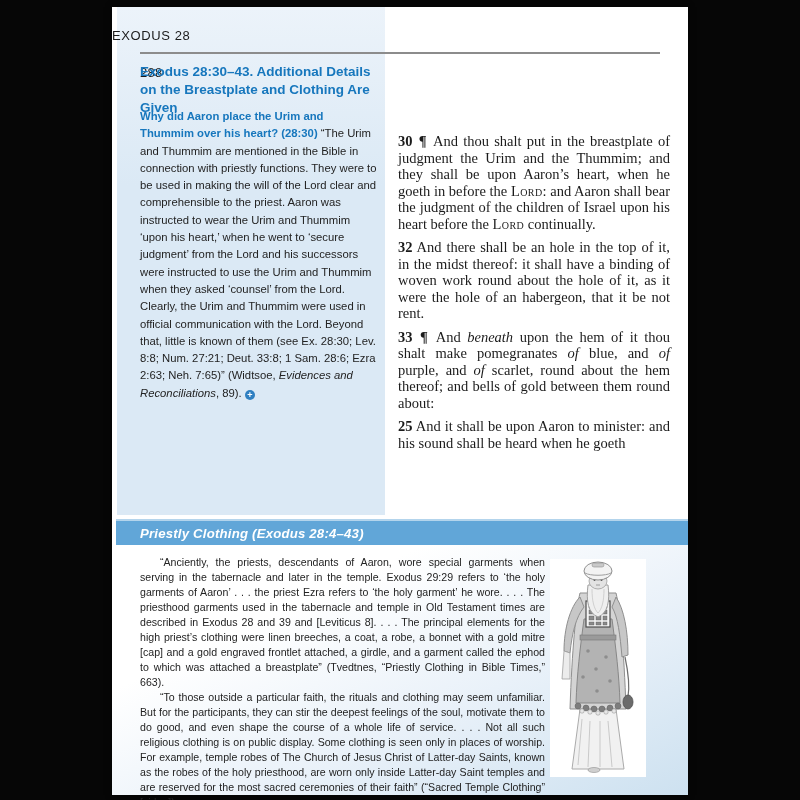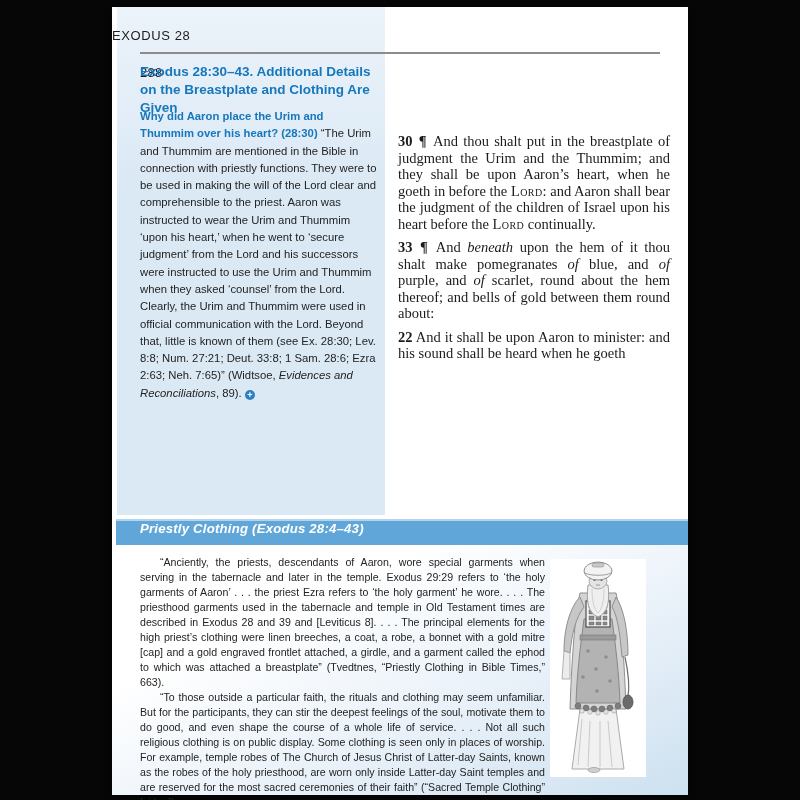--- a/index.html
+++ b/index.html
@@ -46,21 +46,21 @@
     font-size:14.5px;line-height:16.5px;color:#1b1b1b;text-align:justify;margin-top:32px;
   }
   .verse{margin:0 0 7px 0;}
   .vnum{font-weight:bold;}
   .pil{font-weight:bold;padding:0 2px 0 1px;}
   .sc{font-variant:small-caps;letter-spacing:.4px;}
   
   .banner{
     position:absolute;left:4px;top:512px;width:572px;height:26px;
     background:var(--banner-blue);border-top:2px solid var(--banner-edge);
-    display:flex;align-items:flex-start;
+    display:flex;align-items:center;
   }
   .banner-title{
     padding-left:24px;color:#ffffff;font-weight:bold;font-style:italic;
     font-size:13.2px;letter-spacing:.2px;
   }
   
   .feature-box{
     position:absolute;left:0;top:538px;width:576px;height:250px;
     background:linear-gradient(155deg,#ffffff 28%,#e9f1f9 62%,var(--box-blue) 100%);
   }
@@ -87,22 +87,23 @@
   <div class="head-rule"></div>
 
   <div class="sb-heading">Exodus 28:30–43. Additional Details on the Breastplate and Clothing Are Given</div>
 
   <div class="sb-body">
     <span class="sb-q">Why did Aaron place the Urim and Thummim over his heart? (28:30)</span><span> “The Urim and Thummim are mentioned in the Bible in connection with priestly functions. They were to be used in making the will of the Lord clear and comprehensible to the priest. Aaron was instructed to wear the Urim and Thummim ‘upon his heart,’ when he went to ‘secure judgment’ from the Lord and his successors were instructed to use the Urim and Thummim when they asked ‘counsel’ from the Lord. Clearly, the Urim and Thummim were used in official communication with the Lord. Beyond that, little is known of them (see Ex. 28:30; Lev. 8:8; Num. 27:21; Deut. 33:8; 1 Sam. 28:6; Ezra 2:63; Neh. 7:65)” (Widtsoe, </span><span class="it">Evidences and Reconciliations</span><span>, 89). </span><span class="media-icon">+</span>
   </div>
 
   <div class="verses" id="verses">
       <p class="verse"><span class="vnum">30</span> <span class="pil">¶</span> <span>And thou shalt put in the breastplate of judgment the Urim and the Thummim; and they shall be upon Aaron’s heart, when he goeth in before the </span><span class="sc">Lord</span><span>: and Aaron shall bear the judgment of the children of Israel upon his heart before the </span><span class="sc">Lord</span><span> continually.</span></p>
+      <p class="verse"><span class="vnum">32</span> <span>And there shall be an hole in the top of it, in the midst thereof: it shall have a binding of woven work round about the hole of it, as it were the hole of an habergeon, that it be not rent.</span></p>
       <p class="verse"><span class="vnum">33</span> <span class="pil">¶</span> <span>And </span><span class="it">beneath</span><span> upon the hem of it thou shalt make pomegranates </span><span class="it">of</span><span> blue, and </span><span class="it">of</span><span> purple, and </span><span class="it">of</span><span> scarlet, round about the hem thereof; and bells of gold between them round about:</span></p>
-      <p class="verse"><span class="vnum">22</span> <span>And it shall be upon Aaron to minister: and his sound shall be heard when he goeth</span></p>
+      <p class="verse"><span class="vnum">25</span> <span>And it shall be upon Aaron to minister: and his sound shall be heard when he goeth</span></p>
     </div>
 
   <div class="banner">
     <div class="banner-title">Priestly Clothing (Exodus 28:4–43)</div>
   </div>
 
   <div class="feature-box">
     <div class="fb-text" id="fb-text">
         <p>“Anciently, the priests, descendants of Aaron, wore special garments when serving in the tabernacle and later in the temple. Exodus 29:29 refers to ‘the holy garments of Aaron’ . . . the priest Ezra refers to ‘the holy garment’ he wore. . . . The priesthood garments used in the tabernacle and temple in Old Testament times are described in Exodus 28 and 39 and [Leviticus 8]. . . . The principal elements for the high priest’s clothing were linen breeches, a coat, a robe, a bonnet with a gold mitre [cap] and a gold engraved frontlet attached, a girdle, and a garment called the ephod to which was attached a breastplate” (Tvedtnes, “Priestly Clothing in Bible Times,” 663).</p>
         <p>“To those outside a particular faith, the rituals and clothing may seem unfamiliar. But for the participants, they can stir the deepest feelings of the soul, motivate them to do good, and even shape the course of a whole life of service. . . . Not all such religious clothing is on public display. Some clothing is seen only in places of worship. For example, temple robes of The Church of Jesus Christ of Latter-day Saints, known as the robes of the holy priesthood, are worn only inside Latter-day Saint temples and are reserved for the most sacred ceremonies of their faith” (“Sacred Temple Clothing” [video]).</p>

